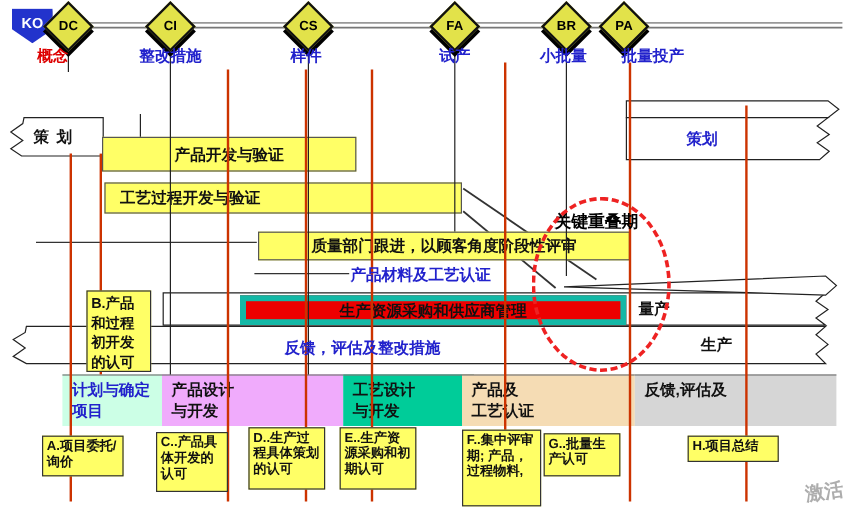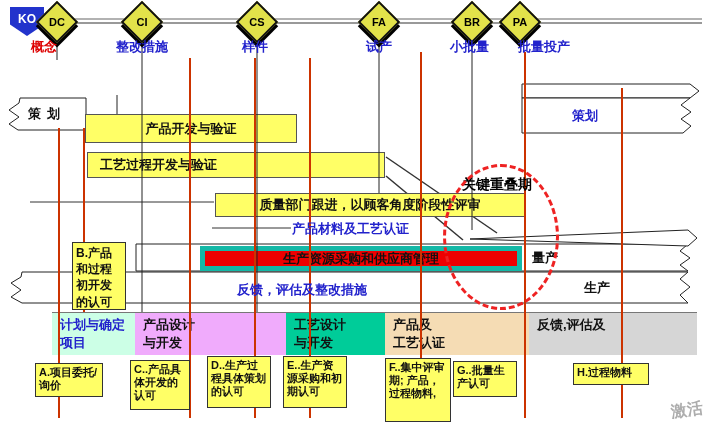--- a/index.html
+++ b/index.html
@@ -157,21 +157,21 @@
       <span>反馈,评估及</span>
     </div>
 
   <div class="gate" style="left:72px;top:242px;width:54px;height:68px;font-size:12px;line-height:1.35">B.产品和过程初开发的认可</div>
   <div class="gate" style="left:35px;top:363px;width:68px;height:34px">A.项目委托/询价</div>
   <div class="gate" style="left:130px;top:360px;width:60px;height:50px">C..产品具体开发的认可</div>
   <div class="gate" style="left:207px;top:356px;width:64px;height:52px">D..生产过程具体策划的认可</div>
   <div class="gate" style="left:283px;top:356px;width:64px;height:52px">E..生产资源采购和初期认可</div>
   <div class="gate" style="left:385px;top:358px;width:66px;height:64px">F..集中评审期; 产品，过程物料,</div>
   <div class="gate" style="left:453px;top:361px;width:64px;height:36px">G..批量生产认可</div>
-  <div class="gate" style="left:573px;top:363px;width:76px;height:22px;white-space:nowrap">H.过程物料</div>
+  <div class="gate" style="left:573px;top:363px;width:76px;height:22px;white-space:nowrap">H.项目总结</div>
 
   <svg class="overlay z3" width="703" height="425" viewBox="0 0 703 425">
     <line x1="57" y1="34" x2="57" y2="60" stroke="#222"></line>
     <line x1="117" y1="95" x2="117" y2="114" stroke="#222"></line>
     <line x1="142" y1="34" x2="142" y2="312" stroke="#222"></line>
     <line x1="257" y1="34" x2="257" y2="312" stroke="#222"></line>
     <line x1="379" y1="34" x2="379" y2="193" stroke="#222"></line>
     <line x1="472" y1="34" x2="472" y2="230" stroke="#222"></line>
 
     <line x1="59" y1="128" x2="59" y2="418" stroke="#cc3300" stroke-width="2"></line>

